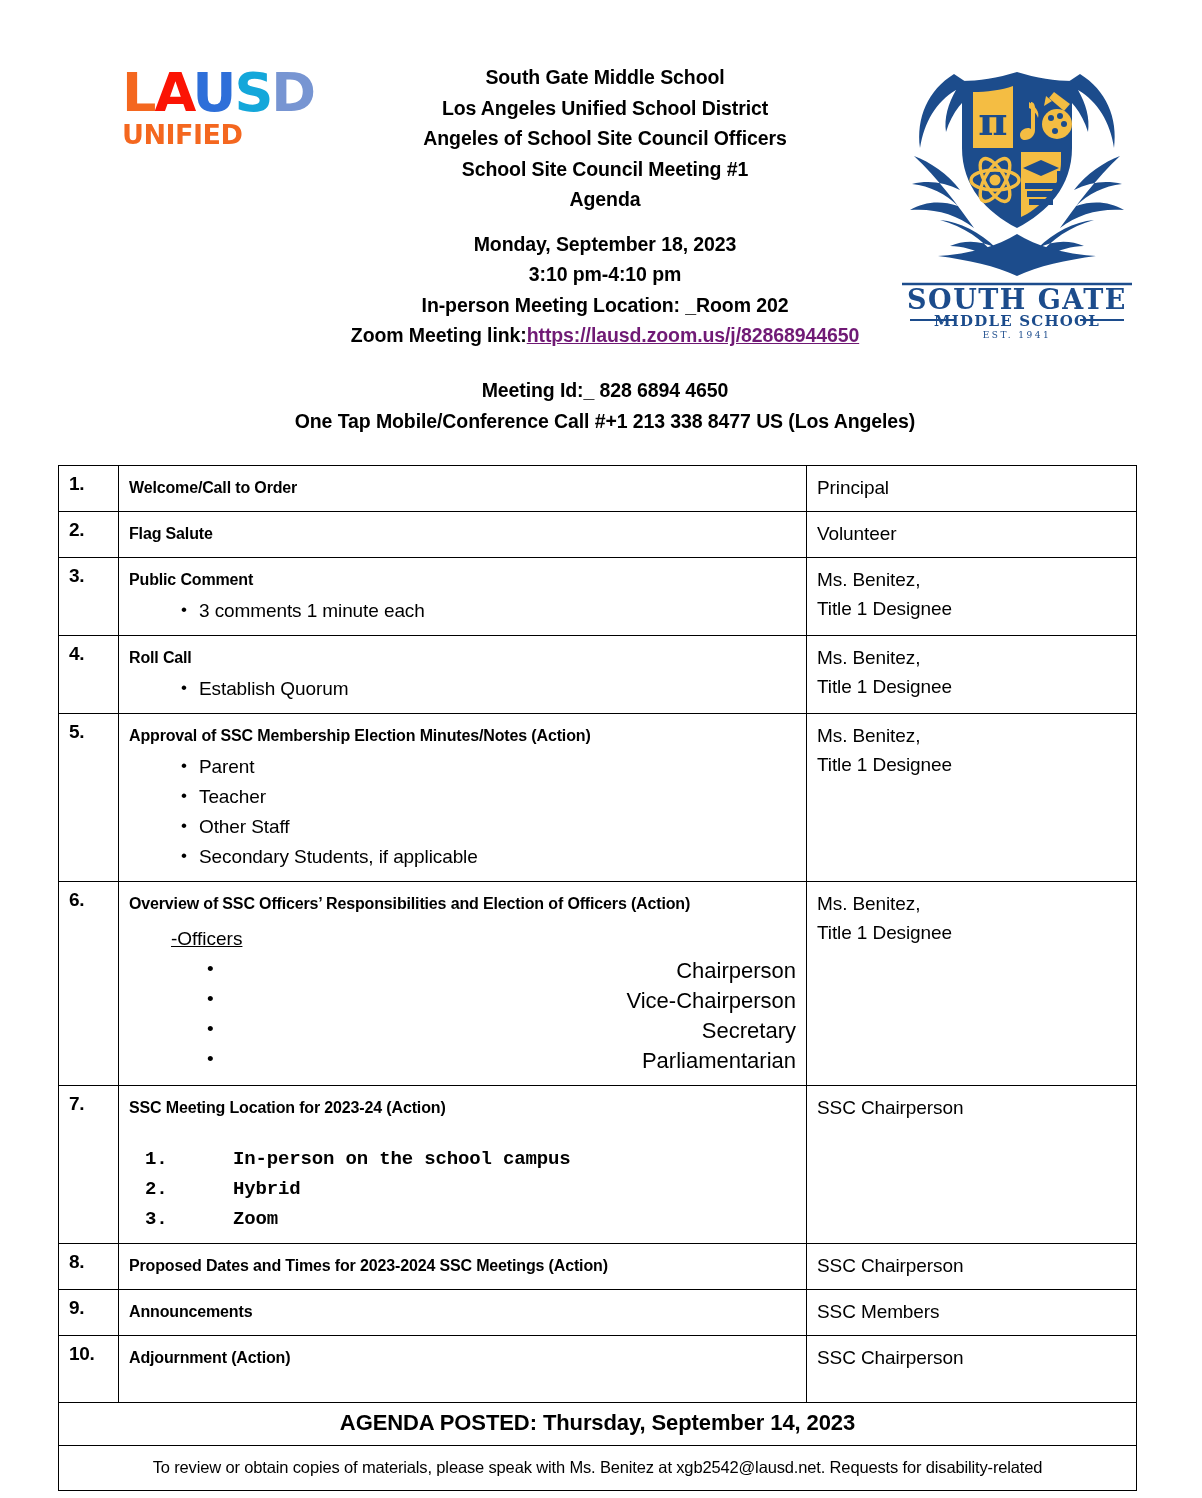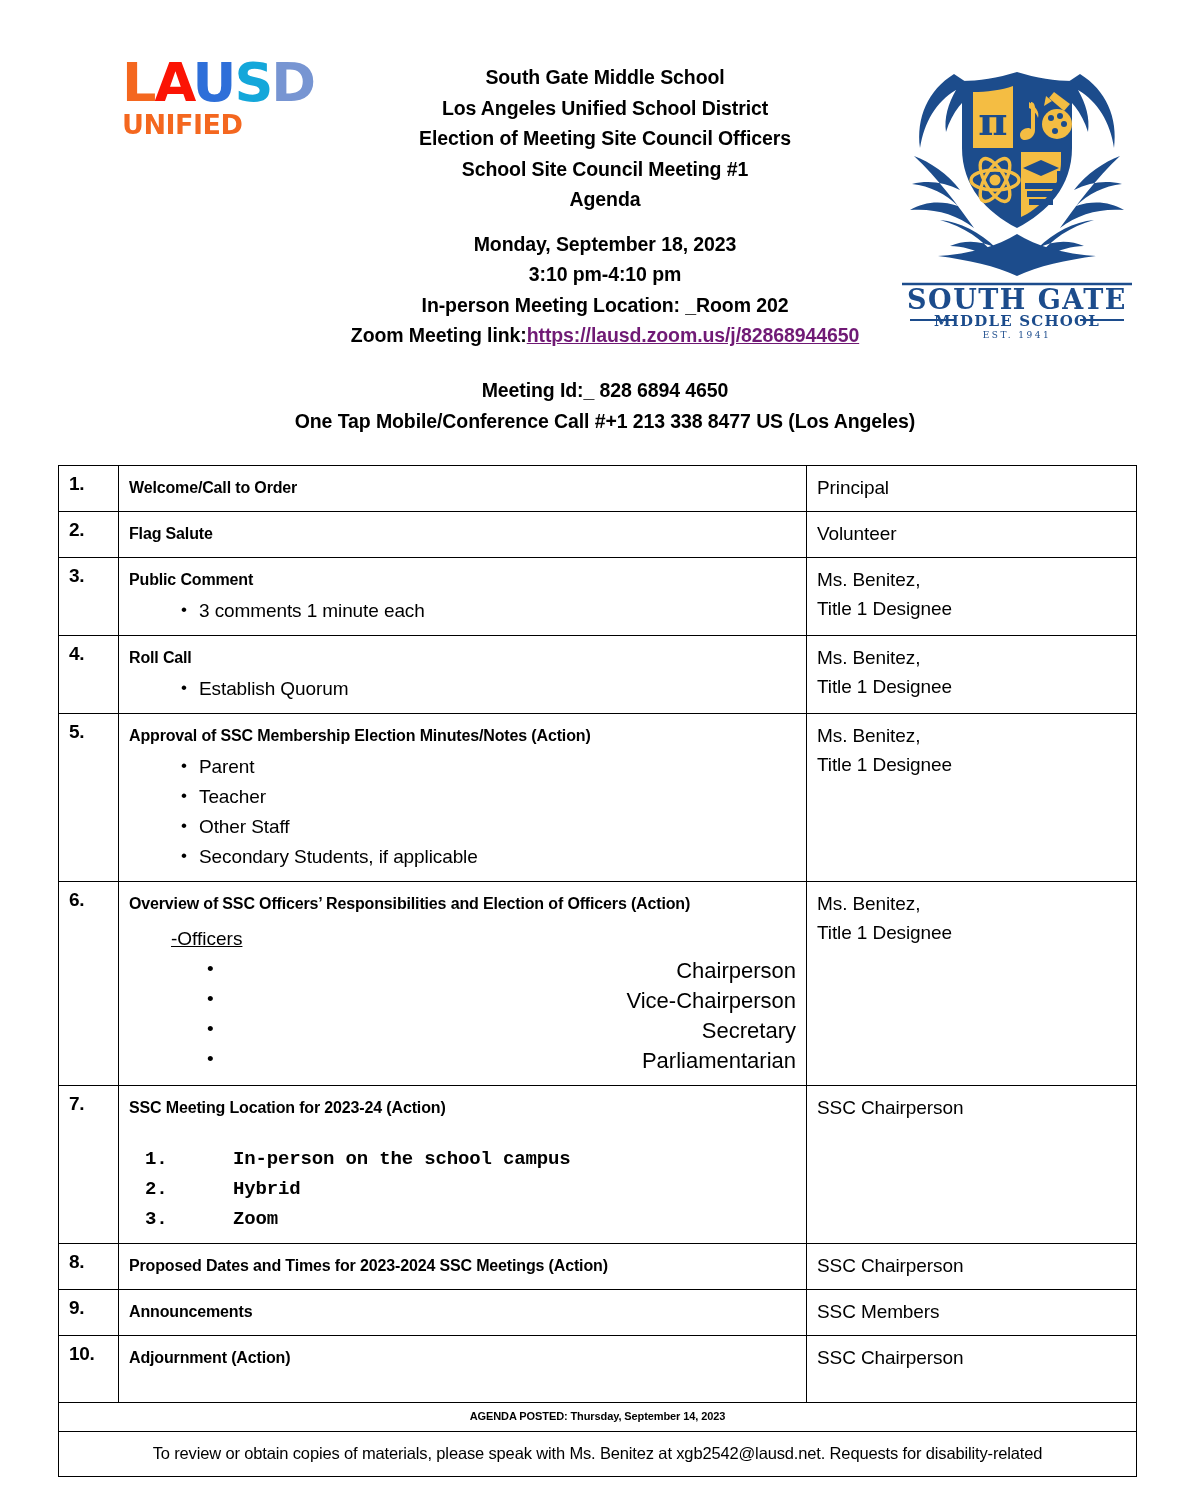--- a/index.html
+++ b/index.html
@@ -19,21 +19,21 @@
   
   .header {
     position: relative;
     height: 390px;
   }
 
   
   .lausd-logo {
     position: absolute;
     left: 122px;
-    top: 56px;
+    top: 66px;
     width: 230px;
   }
   .lausd-main {
     font-family: "DejaVu Sans", sans-serif;
     font-weight: bold;
     font-size: 54px;
     letter-spacing: -2px;
     line-height: 1;
     white-space: nowrap;
   }
@@ -211,21 +211,21 @@
     content: counter(nsub) ".";
     position: absolute;
     left: 0;
     top: 0;
     font-weight: bold;
   }
 
   td.posted {
     text-align: center;
     font-weight: bold;
-    font-size: 11px;
+    font-size: 22px;
     letter-spacing: -0.1px;
     padding: 11px 6px 22px 6px;
   }
   td.footnote {
     text-align: center;
     font-size: 16.5px;
     line-height: 28px;
     letter-spacing: -0.15px;
     padding: 10px 14px 10px 14px;
   }
@@ -237,21 +237,21 @@
 <div class="header">
 
   <div class="lausd-logo">
     <div class="lausd-main"><span class="ll-l">L</span><span class="ll-a">A</span><span class="ll-u">U</span><span class="ll-s">S</span><span class="ll-d">D</span></div>
     <div class="lausd-unified">UNIFIED</div>
   </div>
 
   <div class="header-text">
     <div class="line">South Gate Middle School</div>
     <div class="line">Los Angeles Unified School District</div>
-    <div class="line">Election of Meeting Site Council Officers</div>
+    <div class="line">Angeles of School Site Council Officers</div>
     <div class="line">School Site Council Meeting #1</div>
     <div class="line">Agenda</div>
     <div class="spacer-sm"></div>
     <div class="line">Monday, September 18, 2023</div>
     <div class="line">3:10 pm-4:10 pm</div>
     <div class="line">In-person Meeting Location:  _Room 202</div>
     <div class="line"><span>Zoom Meeting link:</span><a class="zoom-link" href="#">https://lausd.zoom.us/j/82868944650</a></div>
   </div>
 
   <div class="meeting-block">

